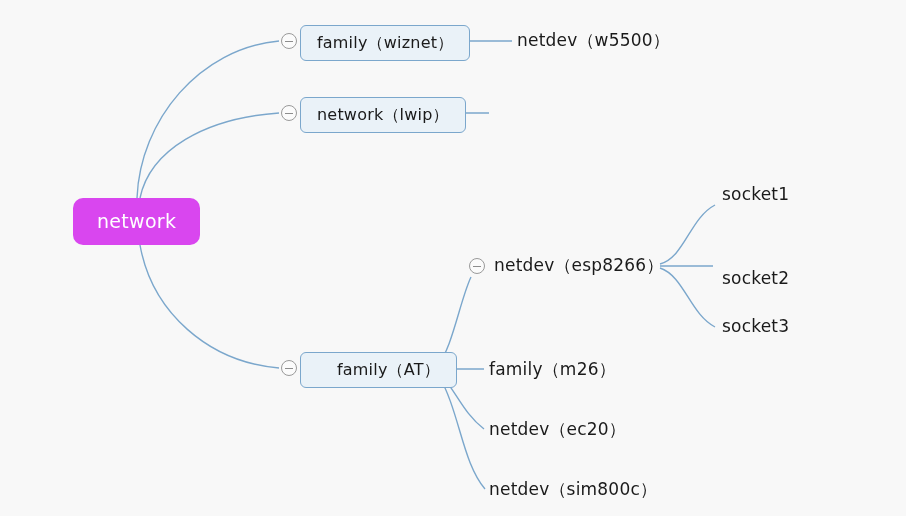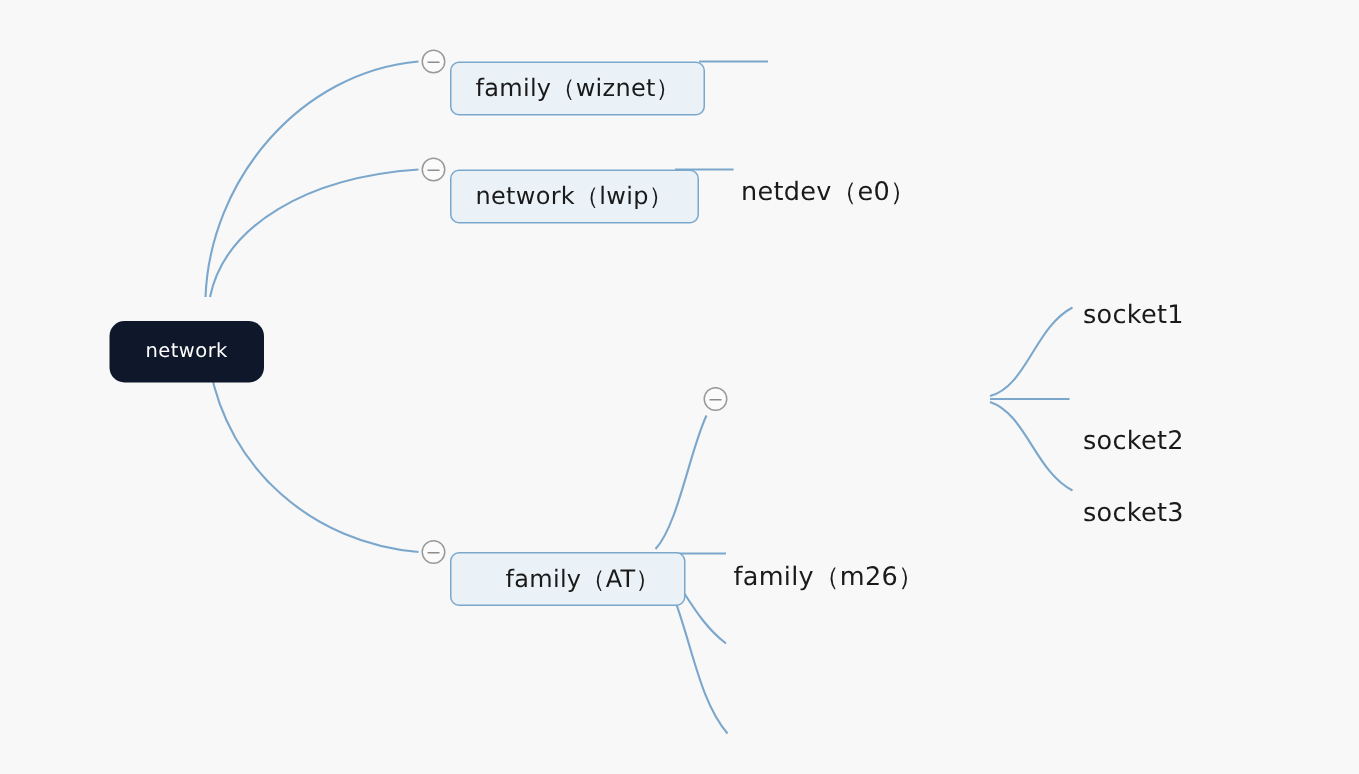--- a/index.html
+++ b/index.html
@@ -23,28 +23,27 @@
     left: 0;
     top: 0;
     width: 906px;
     height: 516px;
     pointer-events: none;
   }
   .node {
     position: absolute;
     white-space: nowrap;
     line-height: 1;
-    margin-top: 16px;
   }
   
   .root-node {
-    background: #0f172a;
+    background: #d946ef;
     color: #ffffff;
     border-radius: 10px;
-    font-size: 13px;
+    font-size: 19px;
     padding: 14px 24px;
     letter-spacing: 0.3px;
   }
   
   .box-node {
     background: #eaf2f8;
     border: 1px solid #7ba7cc;
     border-radius: 6px;
     color: #1a1a1a;
     font-size: 16px;
@@ -107,29 +106,32 @@
       <path d="M 660,266 L 713,266"></path>
 
       <path d="M 660,268 C 684,276 690,314 715,327"></path>
     </g>
   </svg>
 
   <div class="node root-node" style="left:73px; top:198px;">network</div>
 
   <div class="toggle-icon" style="left:281px; top:33px;"></div>
   <div class="node box-node" style="left:300px; top:25px;">family（wiznet）</div>
+  <div class="node text-node" style="left:517px; top:32px;">netdev（w5500）</div>
 
   <div class="toggle-icon" style="left:281px; top:105px;"></div>
   <div class="node box-node" style="left:300px; top:97px;">network（lwip）</div>
-  <div class="node text-node" style="left:494px; top:104px;">netdev（e0）</div>
 
   <div class="toggle-icon" style="left:281px; top:360px;"></div>
   <div class="node box-node" style="left:300px; top:352px;padding-left:36px;">family（AT）</div>
 
   <div class="toggle-icon" style="left:469px; top:258px;"></div>
+  <div class="node text-node" style="left:494px; top:257px;">netdev（esp8266）</div>
 
   <div class="node text-node" style="left:489px; top:361px;">family（m26）</div>
+  <div class="node text-node" style="left:489px; top:421px;">netdev（ec20）</div>
+  <div class="node text-node" style="left:489px; top:481px;">netdev（sim800c）</div>
 
   <div class="node text-node" style="left:722px; top:186px;">socket1</div>
   <div class="node text-node" style="left:722px; top:270px;">socket2</div>
   <div class="node text-node" style="left:722px; top:318px;text-align:center;">socket3</div>
 
 </div>
 
 </body></html>

